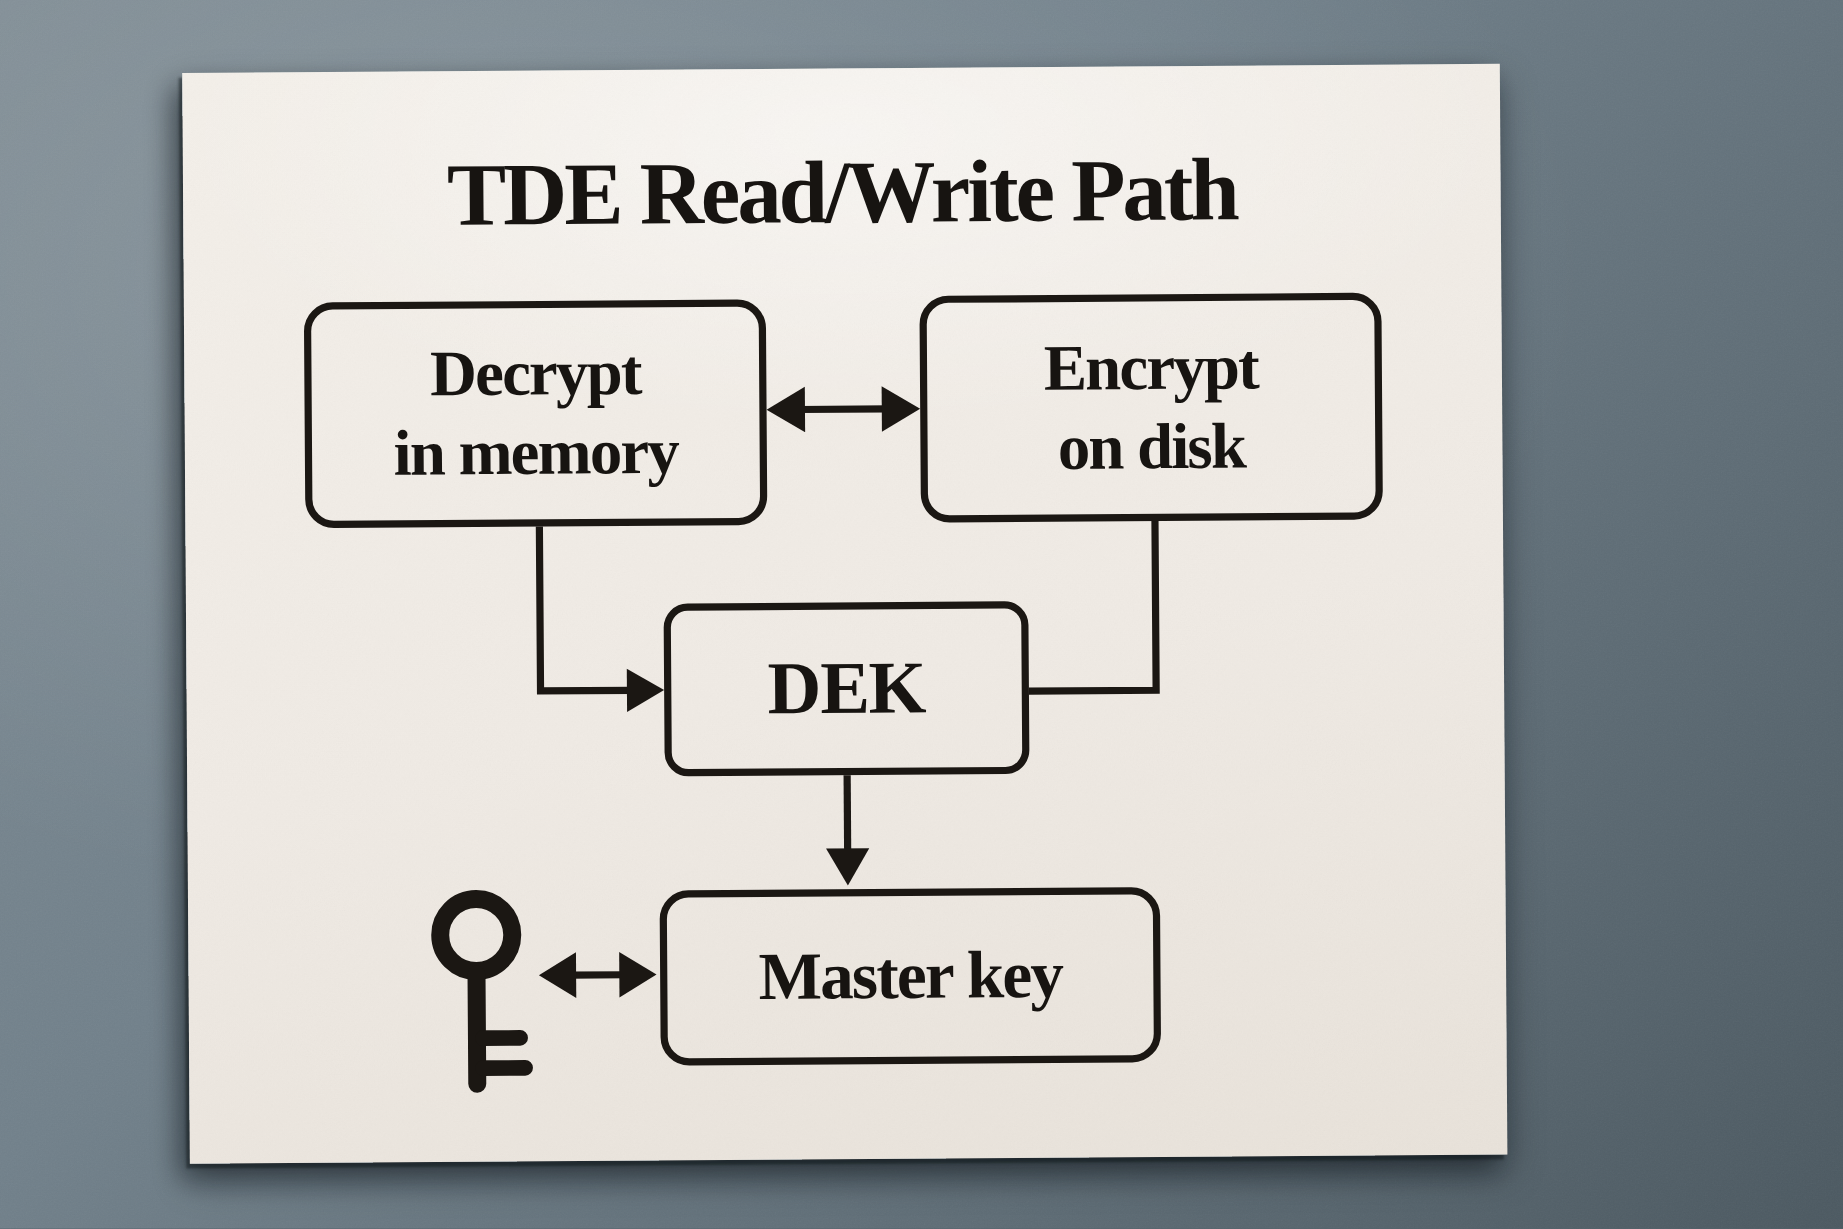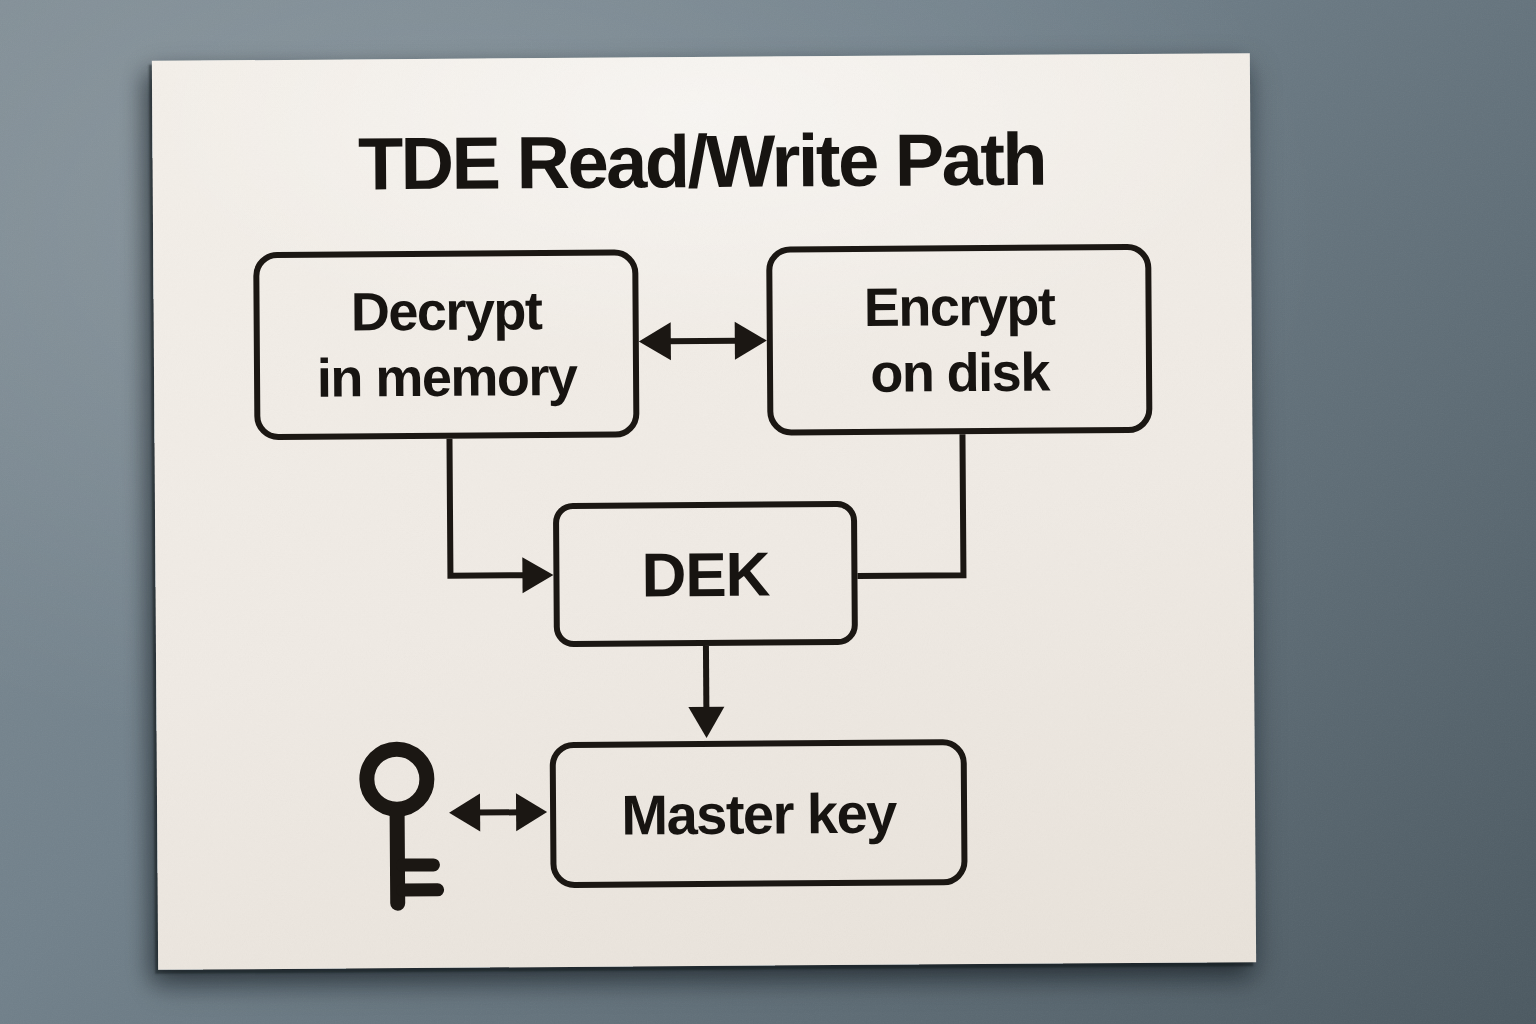--- a/index.html
+++ b/index.html
@@ -1,18 +1,18 @@
 <!DOCTYPE html>
 <html><head>
 <meta charset="utf-8">
 <style>
   html,body{margin:0;padding:0;background:#4e5b63;}
   .scene{
     position:relative;width:1536px;height:1024px;overflow:hidden;
-    font-family:Liberation Sans, sans-serif;
+    font-family:Liberation Serif, serif;
     background:
       radial-gradient(95% 85% at 28% 22%, rgba(255,255,255,0.12), rgba(255,255,255,0) 62%),
       linear-gradient(135deg,#7e8b93 0%,#71808a 38%,#5e6c75 72%,#4c5961 100%);
   }
   .noise{position:absolute;left:0;top:0;width:100%;height:100%;pointer-events:none;}
   .card{
     position:absolute;left:155px;top:57px;width:1098px;height:909px;
     box-sizing:border-box;
     background:
       radial-gradient(85% 45% at 50% 6%, rgba(255,255,255,0.45), rgba(255,255,255,0) 60%),

